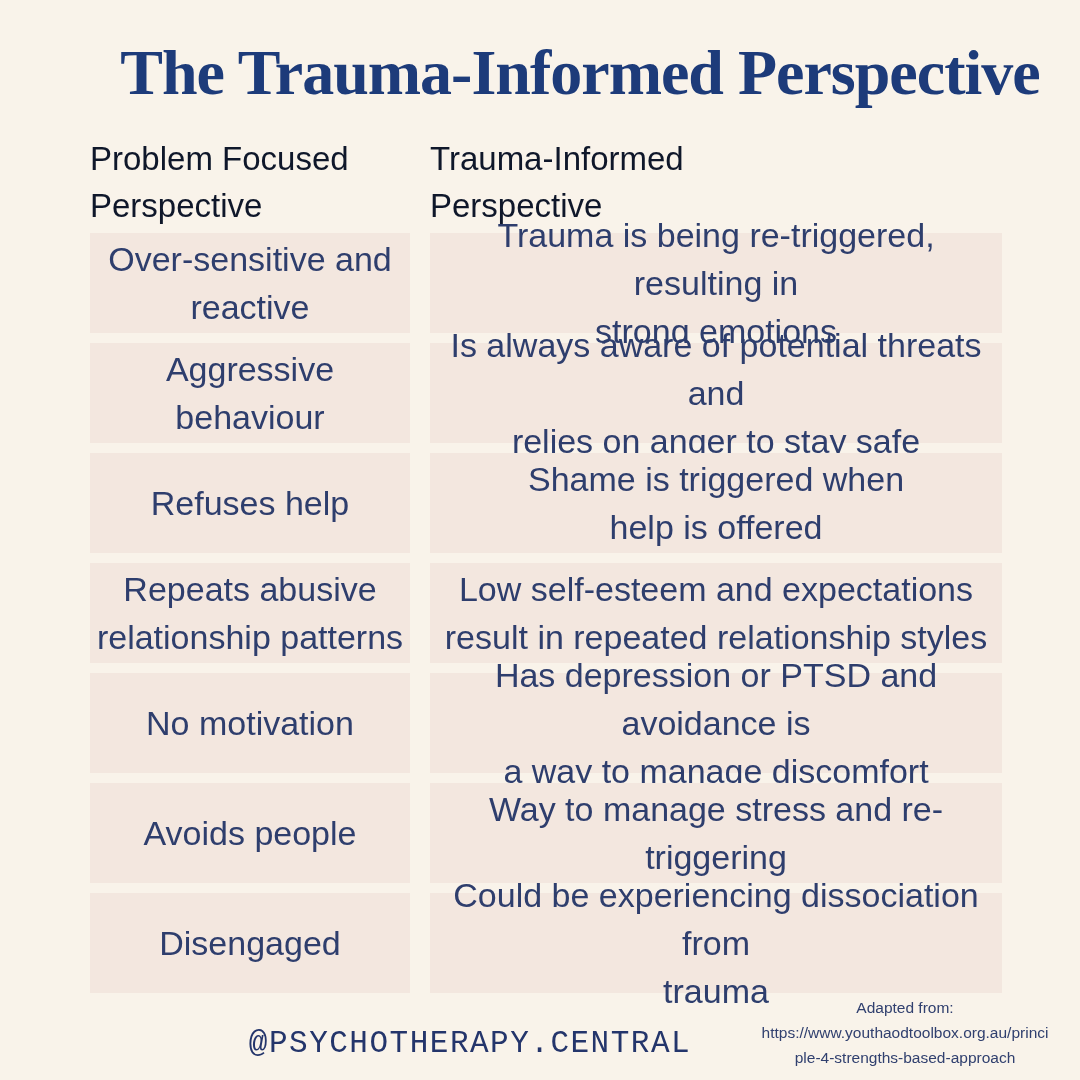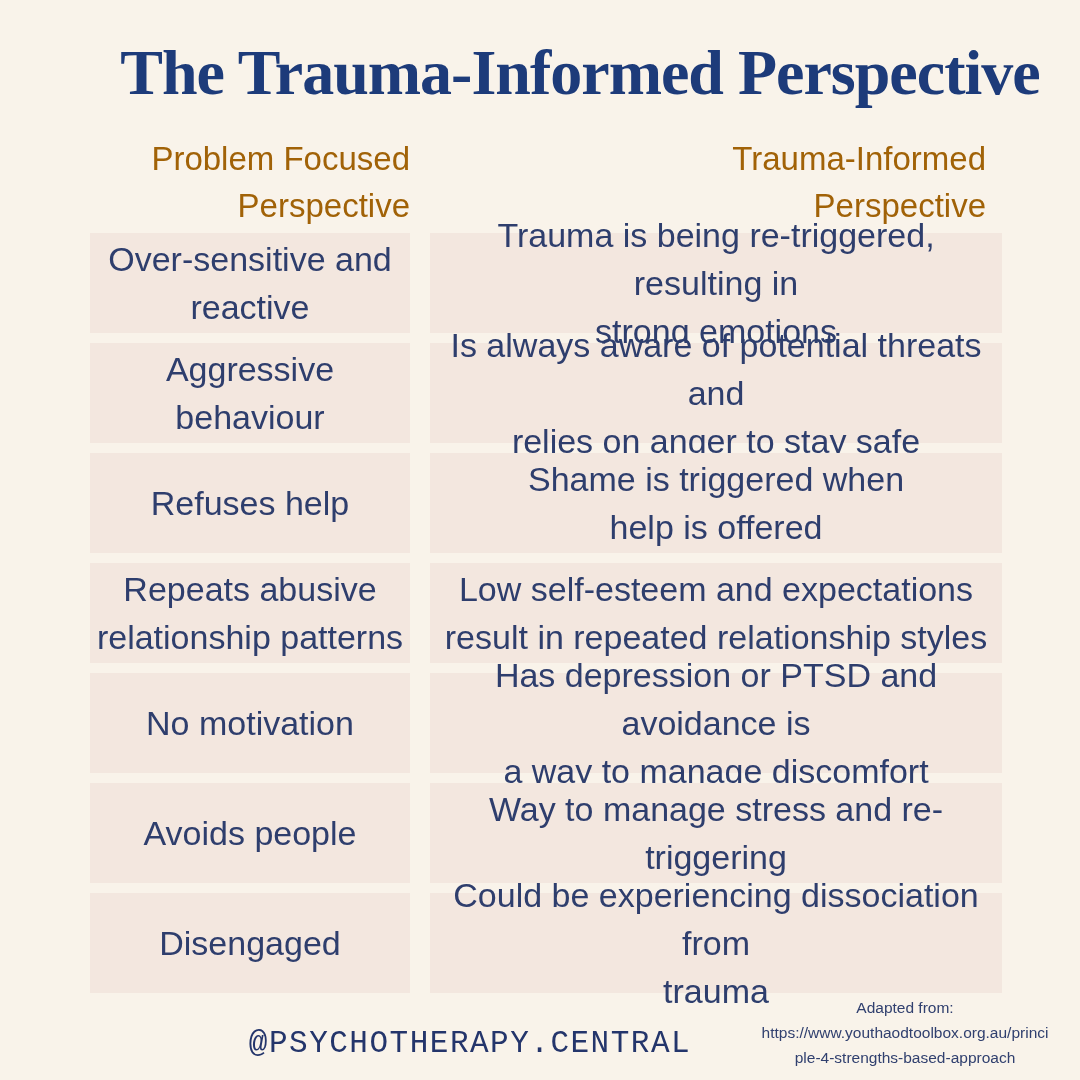--- a/index.html
+++ b/index.html
@@ -20,29 +20,29 @@
     font-family: "Liberation Serif", serif;
     font-weight: bold;
     font-size: 64px;
     letter-spacing: -1px;
     color: #1d3b7a;
     padding-left: 40px;
   }
   .col-header {
     position: absolute;
     top: 136px;
-    text-align: right;
+    text-align: left;
     white-space: pre-line;
     font-size: 33px;
     line-height: 1.42;
     font-weight: 500;
-    color: #a16207;
+    color: #0f172a;
   }
   .col-header.left  { left: 90px;  width: 320px; }
-  .col-header.right { left: 414px; width: 572px; }
+  .col-header.right { left: 430px; width: 572px; }
   .table {
     position: absolute;
     top: 233px;
     left: 90px;
     width: 912px;
   }
   .row {
     display: flex;
     gap: 20px;
     margin-bottom: 10px;

